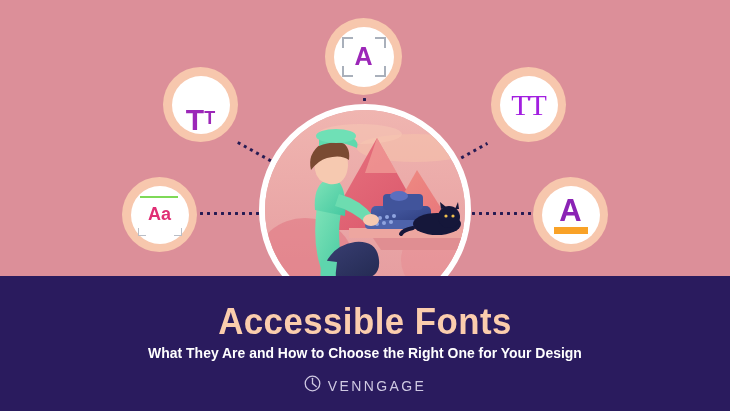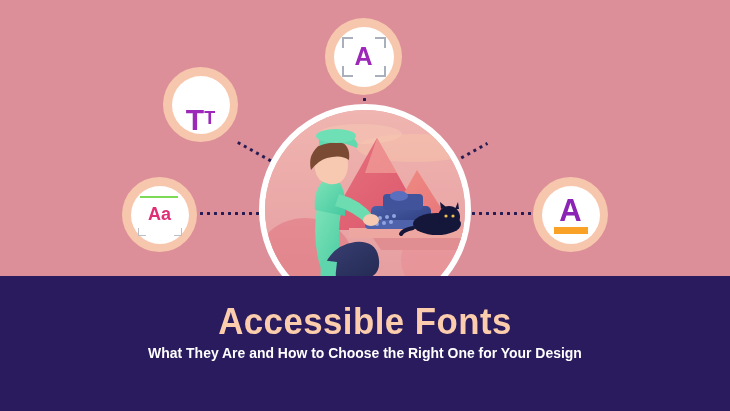--- a/index.html
+++ b/index.html
@@ -247,20 +247,25 @@
     </div>
   </div>
 
   <div class="badge badge-tl">
     <div class="inner" style="align-items:flex-end;">
       <span class="glyph-tt-big">T</span>
       <span class="glyph-tt-small">T</span>
     </div>
   </div>
 
+  <div class="badge badge-tr">
+    <div class="inner">
+      <span class="glyph-serif">TT</span>
+    </div>
+  </div>
 
   <div class="badge badge-l">
     <div class="inner">
       <span class="rule-green"></span>
       <span class="tickmark bl"></span>
       <span class="tickmark br"></span>
       <span class="glyph-aa">Aa</span>
     </div>
   </div>
 
@@ -269,14 +274,24 @@
       <span class="glyph-a-underline">A</span>
       <span class="rule-orange"></span>
     </div>
   </div>
 
   <div class="band"></div>
 
   <div class="title">Accessible Fonts</div>
   <div class="subtitle">What They Are and How to Choose the Right One for Your Design</div>
 
+  <div class="brand">
+    <span class="mark">
+      <svg width="17" height="17" viewBox="0 0 17 17">
+        <circle cx="8.5" cy="8.5" r="7.3" fill="none" stroke="#cfc9e2" stroke-width="1.3"></circle>
+        <path d="M8.5 8.5 L8.5 3.3" stroke="#cfc9e2" stroke-width="1.3" stroke-linecap="round"></path>
+        <path d="M8.5 8.5 L12.2 11.6" stroke="#cfc9e2" stroke-width="1.3" stroke-linecap="round"></path>
+      </svg>
+    </span>
+    <span class="word">VENNGAGE</span>
+  </div>
 
 </div>
 
 </body></html>

